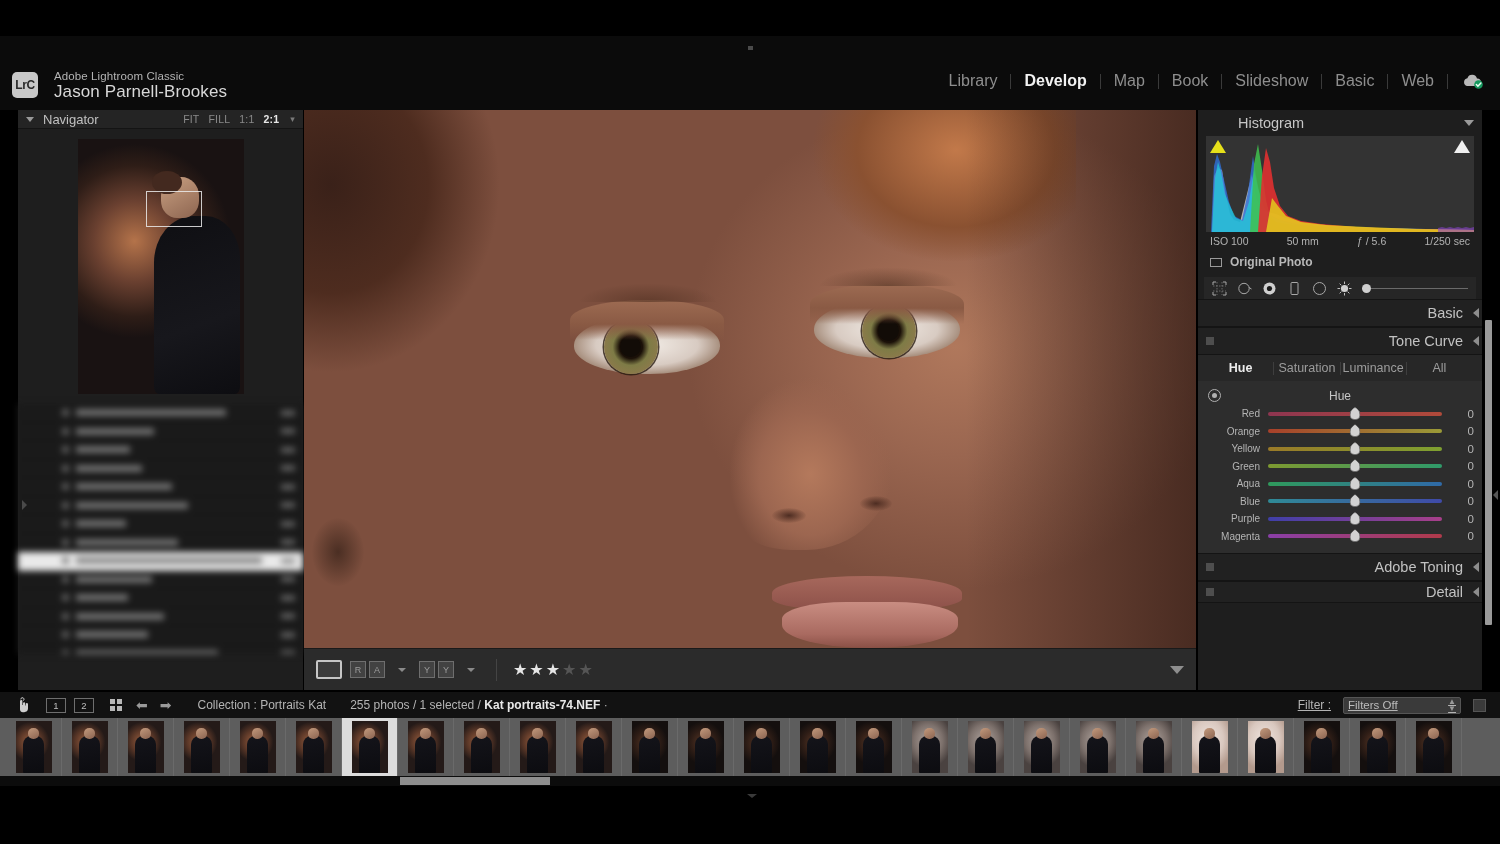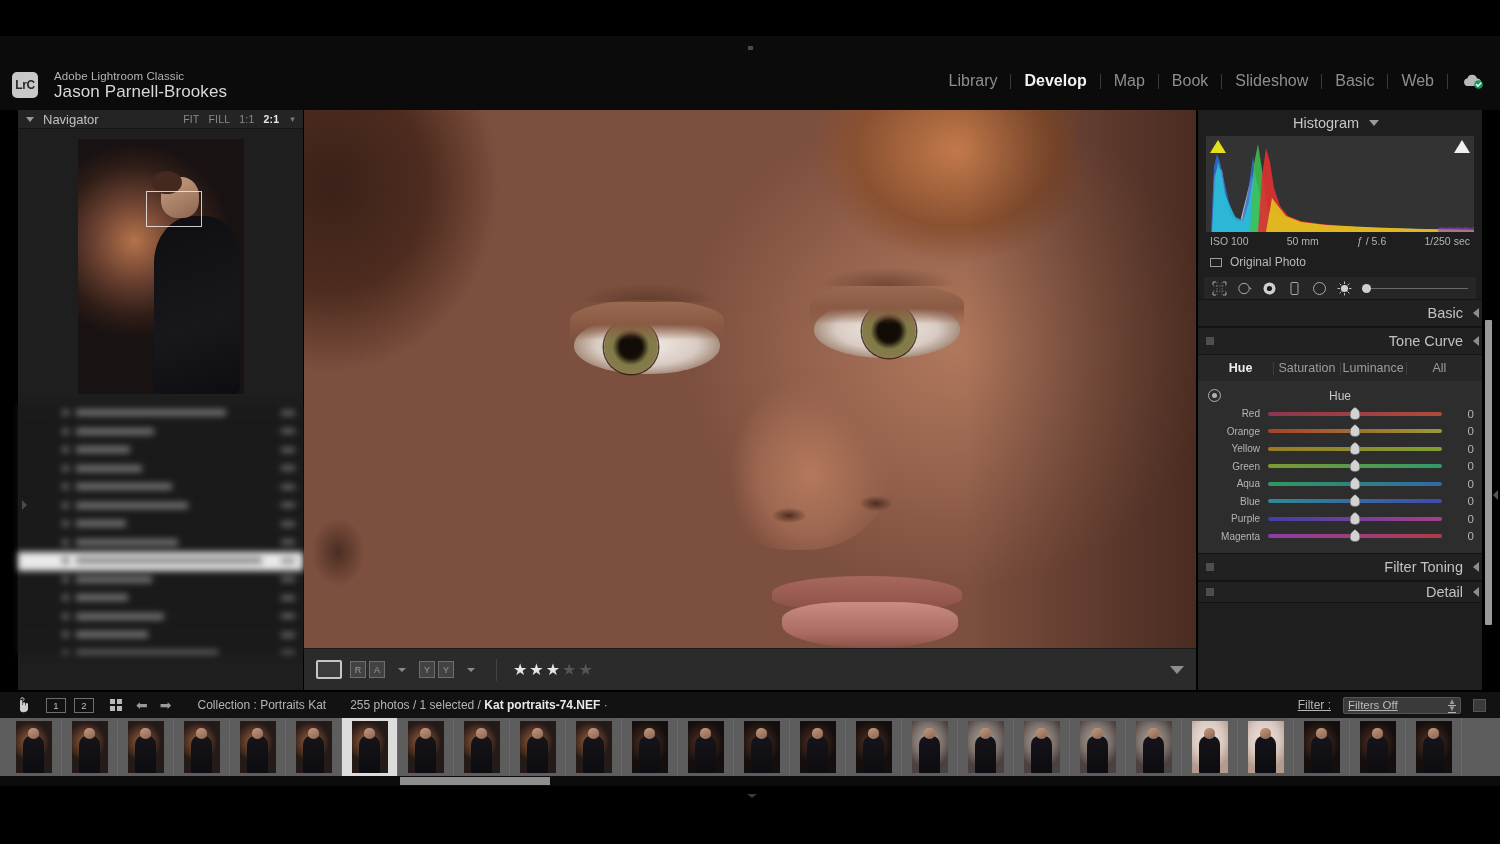--- a/index.html
+++ b/index.html
@@ -226,38 +226,38 @@
   .ts-right { margin-left: auto; display: flex; align-items: center; }
   .ts-dd { width: 0; height: 0; border-left: 7px solid transparent; border-right: 7px solid transparent;
     border-top: 8px solid #8e8e8e; }
 
   
   .right-panel {
     position: absolute; left: 1198px; top: 110px; width: 284px; height: 580px;
     background: #1e1e1e;
   }
   .hist-head {
-    height: 26px; display: flex; align-items: center; justify-content: center;
-    padding-right: 8px; gap: 10px;
+    height: 26px; display: flex; align-items: center; justify-content: space-between;
+    padding-right: 8px; gap: 10px; padding-left: 40px;
   }
   .hist-head .htitle { font-size: 14.5px; color: #c6c6c6; }
   .hist-head .hcar { width: 0; height: 0; border-left: 5px solid transparent;
     border-right: 5px solid transparent; border-top: 6px solid #9a9a9a; }
   .hist-box {
     position: relative; margin: 0 8px; height: 96px; background: #333; overflow: hidden;
   }
   .clipL { position: absolute; left: 4px; top: 4px; width: 0; height: 0;
     border-left: 8px solid transparent; border-right: 8px solid transparent; border-bottom: 13px solid #e6e01a; }
   .clipR { position: absolute; right: 4px; top: 4px; width: 0; height: 0;
     border-left: 8px solid transparent; border-right: 8px solid transparent; border-bottom: 13px solid #f0f0f0; }
   .hist-info {
     display: flex; justify-content: space-between; padding: 3px 12px 0 12px;
     font-size: 10.5px; color: #b2b2b2;
   }
-  .orig-row { display: flex; align-items: center; gap: 8px; padding: 8px 0 6px 12px; }
+  .orig-row { display: flex; align-items: center; gap: 8px; padding: 8px 0 6px 12px; font-weight: bold; }
   .orig-box { width: 12px; height: 9px; border: 1px solid #9a9a9a; }
   .orig-lbl { font-size: 12px; color: #b8b8b8; }
   .tools-row {
     margin: 2px 6px 0 6px; height: 22px; background: #262626;
     display: flex; align-items: center; gap: 10px; padding: 0 8px;
   }
   .ticon { width: 15px; height: 15px; position: relative; }
   .tslider { flex: 1; height: 1px; background: #6a6a6a; position: relative; }
   .tslider .knob { position: absolute; left: 0; top: -4px; width: 9px; height: 9px;
     border-radius: 50%; background: #cfcfcf; }
@@ -735,21 +735,21 @@
         <div class="lbl">Magenta</div>
         <div class="track" style="background:linear-gradient(90deg,#8a3fa8,#b03a4a)">
             <div class="knob"></div>
           </div>
         <div class="val">0</div>
       </div>
     </div>
 
     <div class="sect">
       <i class="sw"></i>
-      <span>Filter Toning</span>
+      <span>Adobe Toning</span>
       <span class="arr"></span>
     </div>
 
     <div class="sect" style="height:22px;overflow:hidden">
       <i class="sw"></i>
       <span>Detail</span>
       <span class="arr"></span>
     </div>
 
 

